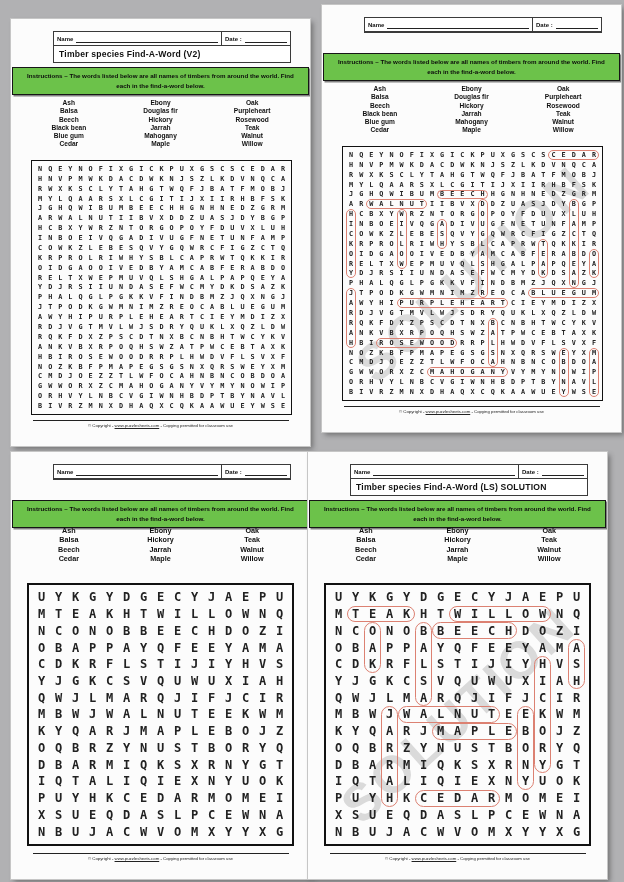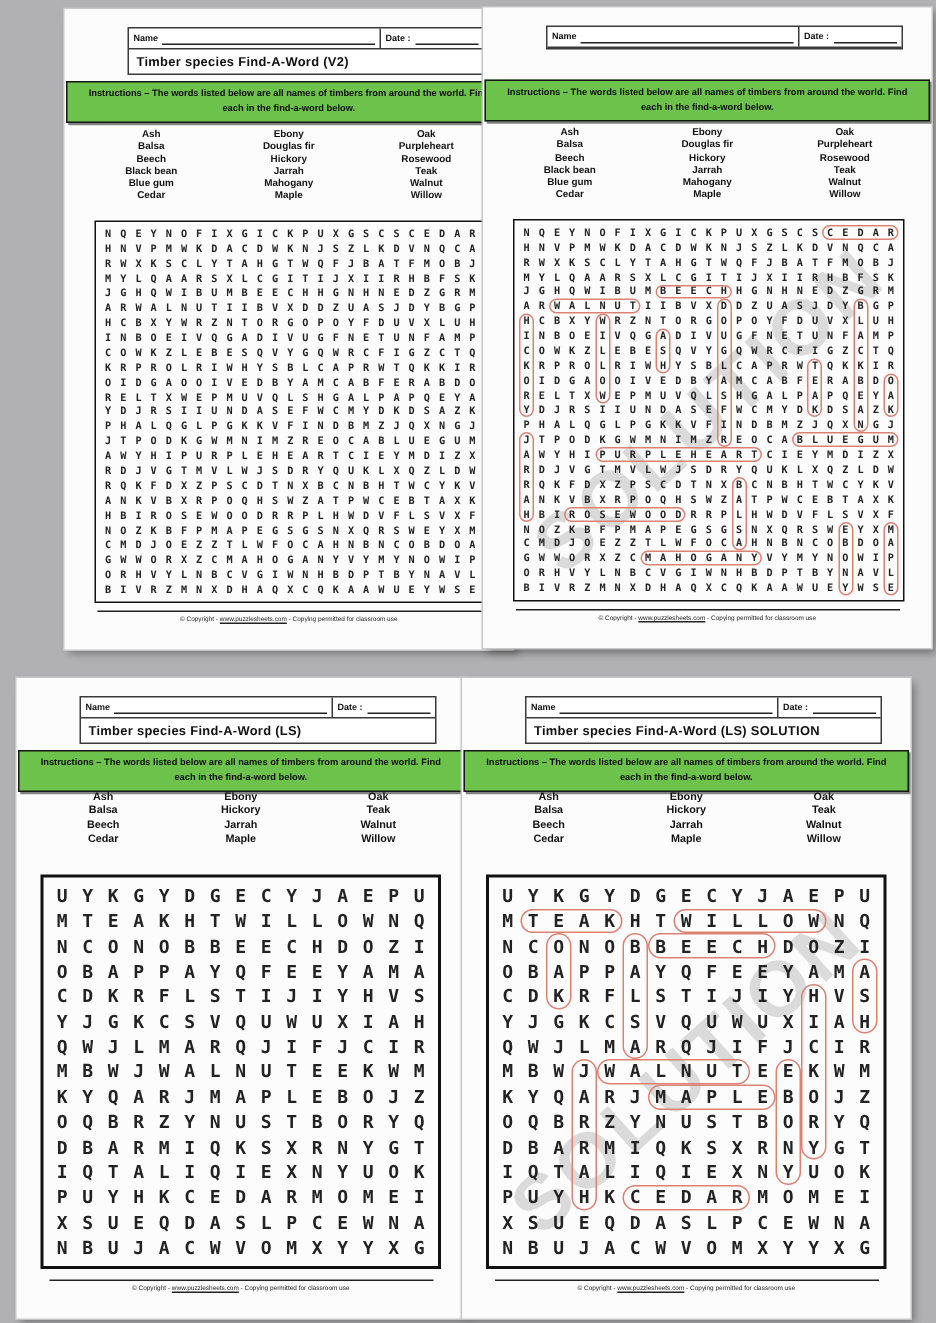--- a/index.html
+++ b/index.html
@@ -2,21 +2,21 @@
 <html><head>
 <meta charset="utf-8">
 <style>
   html,body{margin:0;padding:0;}
   body{width:624px;height:882px;background:#b1b1b3;position:relative;
        font-family:"Liberation Sans",sans-serif;-webkit-font-smoothing:antialiased;}
   #canvas{position:absolute;inset:0;background:#b1b1b3;}
 
   .page{position:absolute;width:299px;height:427px;background:#fcfcfc;overflow:hidden;
         box-shadow:0 0 0 1px #c6c6c6, 3px 3px 5px rgba(40,40,40,.45);}
-  #p0{left:11px;top:6px;margin-left:32px;}  #p1{left:322px;top:5px;}
+  #p0{left:11px;top:19px;}  #p1{left:322px;top:5px;}
   #p2{left:11px;top:452px;} #p3{left:308px;top:452px;}
 
   
   .hdr{position:absolute;left:42px;top:12px;width:238px;border:1px solid #3a3a3a;background:#fff;box-sizing:border-box;}
   .hdr-row1{display:flex;height:13px;border-bottom:1px solid #3a3a3a;}
   .cell-name{flex:1;border-right:1px solid #3a3a3a;display:flex;align-items:center;padding:0 3px;gap:3px;}
   .cell-date{width:62px;display:flex;align-items:center;padding:0 3px;gap:3px;}
   .hdr .lbl{font-size:6px;font-weight:bold;color:#111;white-space:nowrap;}
   .fill-line{flex:1;border-bottom:1px solid #222;height:55%;}
   .hdr-title{height:16px;display:flex;align-items:center;padding:0 5px;font-size:8.6px;
@@ -1449,21 +1449,20 @@
       <div class="hdr-row1">
         <div class="cell-name">
           <span class="lbl">Name</span>
           <span class="fill-line"></span>
         </div>
         <div class="cell-date">
           <span class="lbl">Date :</span>
           <span class="fill-line"></span>
         </div>
       </div>
-      <div class="hdr-title">Timber species Find-A-Word (LS)</div>
     </div>
     <div class="instructions" style="background: rgb(108, 194, 74);">Instructions – The words listed below are all names of timbers from around the world. Find each in the find-a-word below.</div>
     <div class="words">
         <div class="wcol">
           <div class="word">Ash</div>
           <div class="word">Balsa</div>
           <div class="word">Beech</div>
           <div class="word">Cedar</div>
         </div>
         <div class="wcol">

